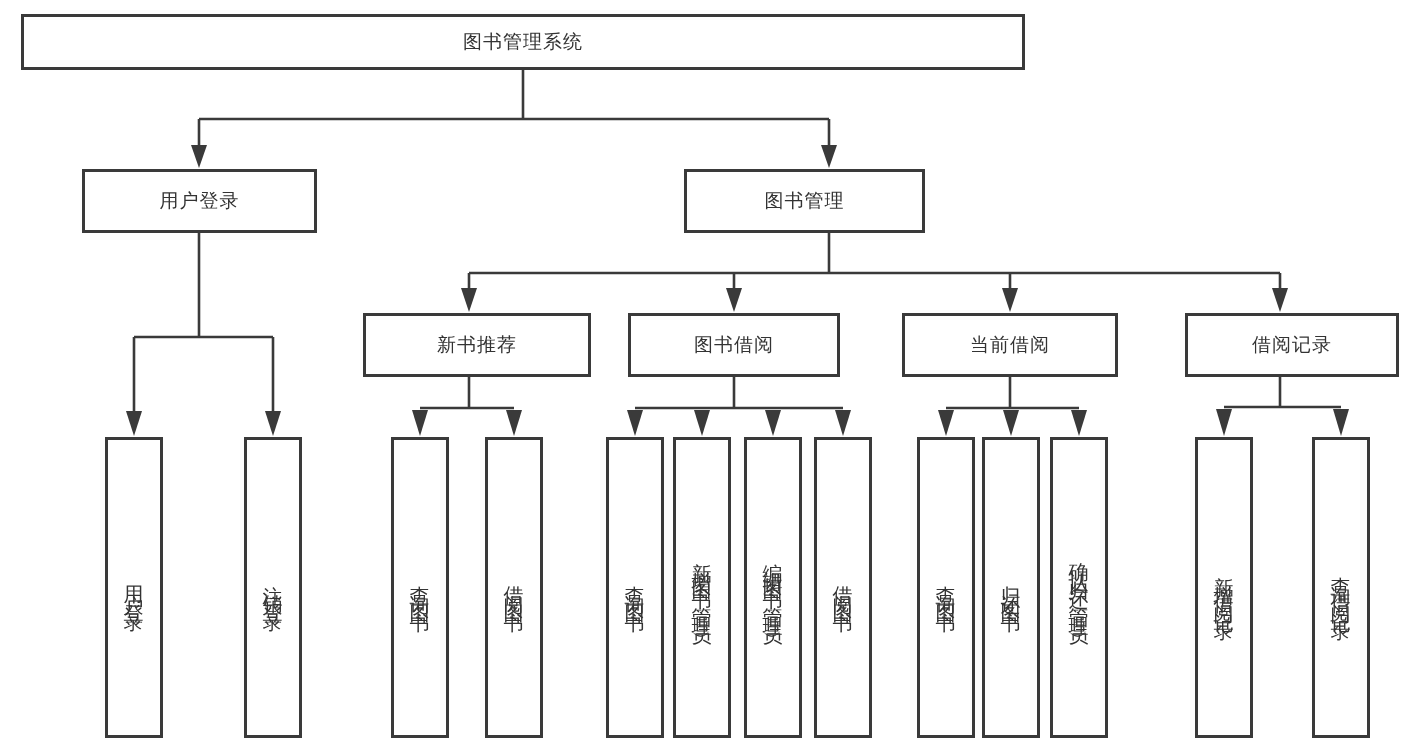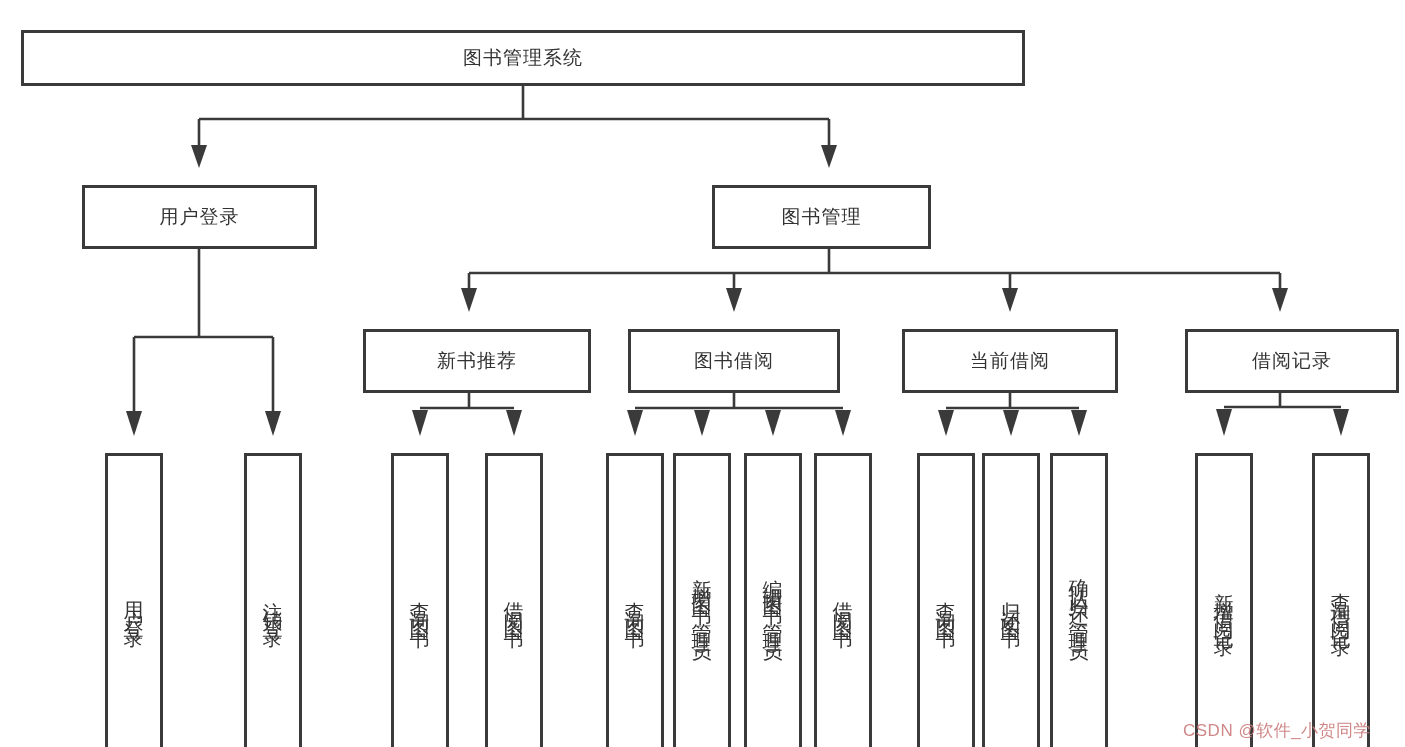--- a/index.html
+++ b/index.html
@@ -19,21 +19,20 @@
     box-sizing:border-box;
     background:#ffffff;
     border:3px solid #3a3a3a;
     display:flex;
     align-items:center;
     justify-content:center;
     z-index:2;
     font-size:19px;
     letter-spacing:1px;
     text-align:center;
-    margin-top:16px;
   }
   .node.v{
     writing-mode:vertical-rl;
     text-orientation:mixed;
     font-size:20px;
     letter-spacing:9px;
     line-height:1;
     width:58px;
     top:437px;
     height:301px;
@@ -103,21 +102,21 @@
 
     <path d="M1280 377 V407"></path>
     <path d="M1224 407 H1341"></path>
     <polygon points="1216,409 1232,409 1224,436"></polygon>
     <polygon points="1333,409 1349,409 1341,436"></polygon>
   </svg>
 
   <div class="node" style="left:21px;top:14px;width:1004px;height:56px">图书管理系统</div>
 
   <div class="node row2" style="left:82px;width:235px">用户登录</div>
-  <div class="node row2" style="left:712px;width:219px">图书管理</div>
+  <div class="node row2" style="left:684px;width:241px">图书管理</div>
 
   <div class="node row3" style="left:363px;width:228px">新书推荐</div>
   <div class="node row3" style="left:902px;width:216px">当前借阅</div>
   <div class="node row3" style="left:628px;width:212px">图书借阅</div>
   <div class="node row3" style="left:1185px;width:214px">借阅记录</div>
 
   <div class="node v" style="left:105px">用户登录</div>
   <div class="node v" style="left:244px">注销登录</div>
 
   <div class="node v" style="left:391px">查询图书</div>
@@ -128,15 +127,14 @@
   <div class="node v" style="left:744px">编辑图书（管理员）</div>
   <div class="node v" style="left:814px">借阅图书</div>
 
   <div class="node v" style="left:917px">查询图书</div>
   <div class="node v" style="left:982px">归还图书</div>
   <div class="node v" style="left:1050px">确认归还（管理员）</div>
 
   <div class="node v" style="left:1195px">新增借阅记录</div>
   <div class="node v" style="left:1312px">查询借阅记录</div>
 
-  <div class="watermark">CSDN @软件_小贺同学</div>
 
 </div>
 
 </body></html>

